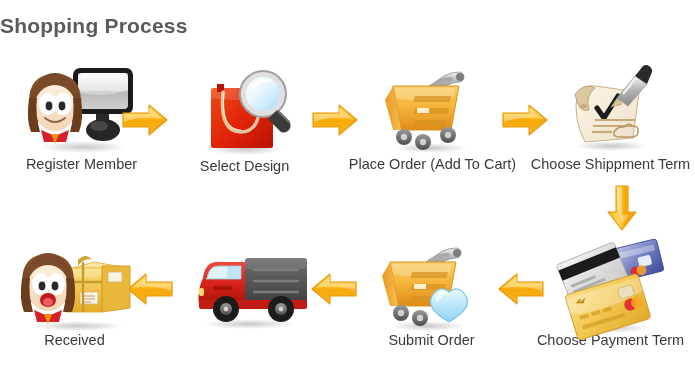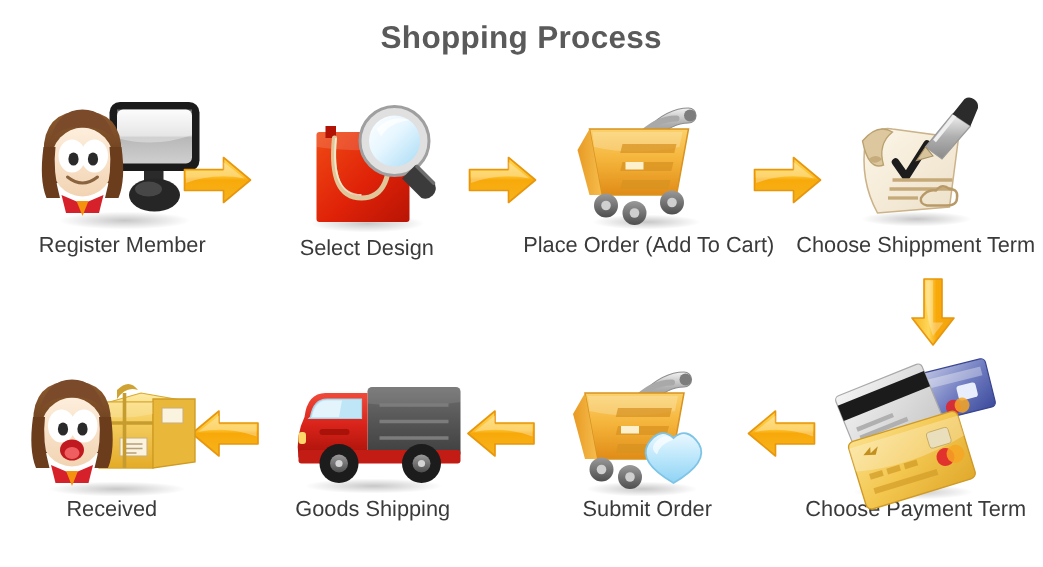--- a/index.html
+++ b/index.html
@@ -12,21 +12,21 @@
     height: 378px;
     font-family: "Liberation Sans", sans-serif;
     overflow: hidden;
     position: relative;
   }
   #page-title {
     position: absolute;
     top: 14px;
     left: 0;
     width: 695px;
-    text-align: center;
+    text-align: left;
     font-size: 21px;
     font-weight: bold;
     color: #5a5a5a;
     letter-spacing: 0.2px;
   }
   .step {
     position: absolute;
     width: 175px;
     text-align: center;
   }
@@ -380,21 +380,20 @@
       <rect x="30" y="48" width="20" height="4" rx="2" fill="#a81209"></rect>
       <circle cx="43" cy="71" r="13" fill="#1c1c1c"></circle>
       <circle cx="43" cy="71" r="6" fill="url(#gWheel)"></circle>
       <circle cx="43" cy="71" r="2.4" fill="#d3d3d3"></circle>
       <circle cx="98" cy="71" r="13" fill="#1c1c1c"></circle>
       <circle cx="98" cy="71" r="6" fill="url(#gWheel)"></circle>
       <circle cx="98" cy="71" r="2.4" fill="#d3d3d3"></circle>
       <rect x="16" y="50" width="5" height="8" rx="2" fill="#ffd86a"></rect>
     </svg>
   </div>
-  <div class="step-label">Goods Shipping</div>
 </div>
 
 <div class="arrow" style="left:126px; top:272px;">
   <svg width="48" height="34" viewBox="0 0 48 34">
     <path d="M46 10 h-26 V2 l-18 15 l18 15 V24 h26 z" fill="url(#gArrow)" stroke="#e8960b" stroke-width="1.1" stroke-linejoin="round"></path>
     <path d="M45 11 h-25 V5 l-14 11 q20 -4 39 3 z" fill="#ffffff" opacity="0.32"></path>
   </svg>
 </div>
 
 <div class="step" style="left:-13px; top:238px;">

